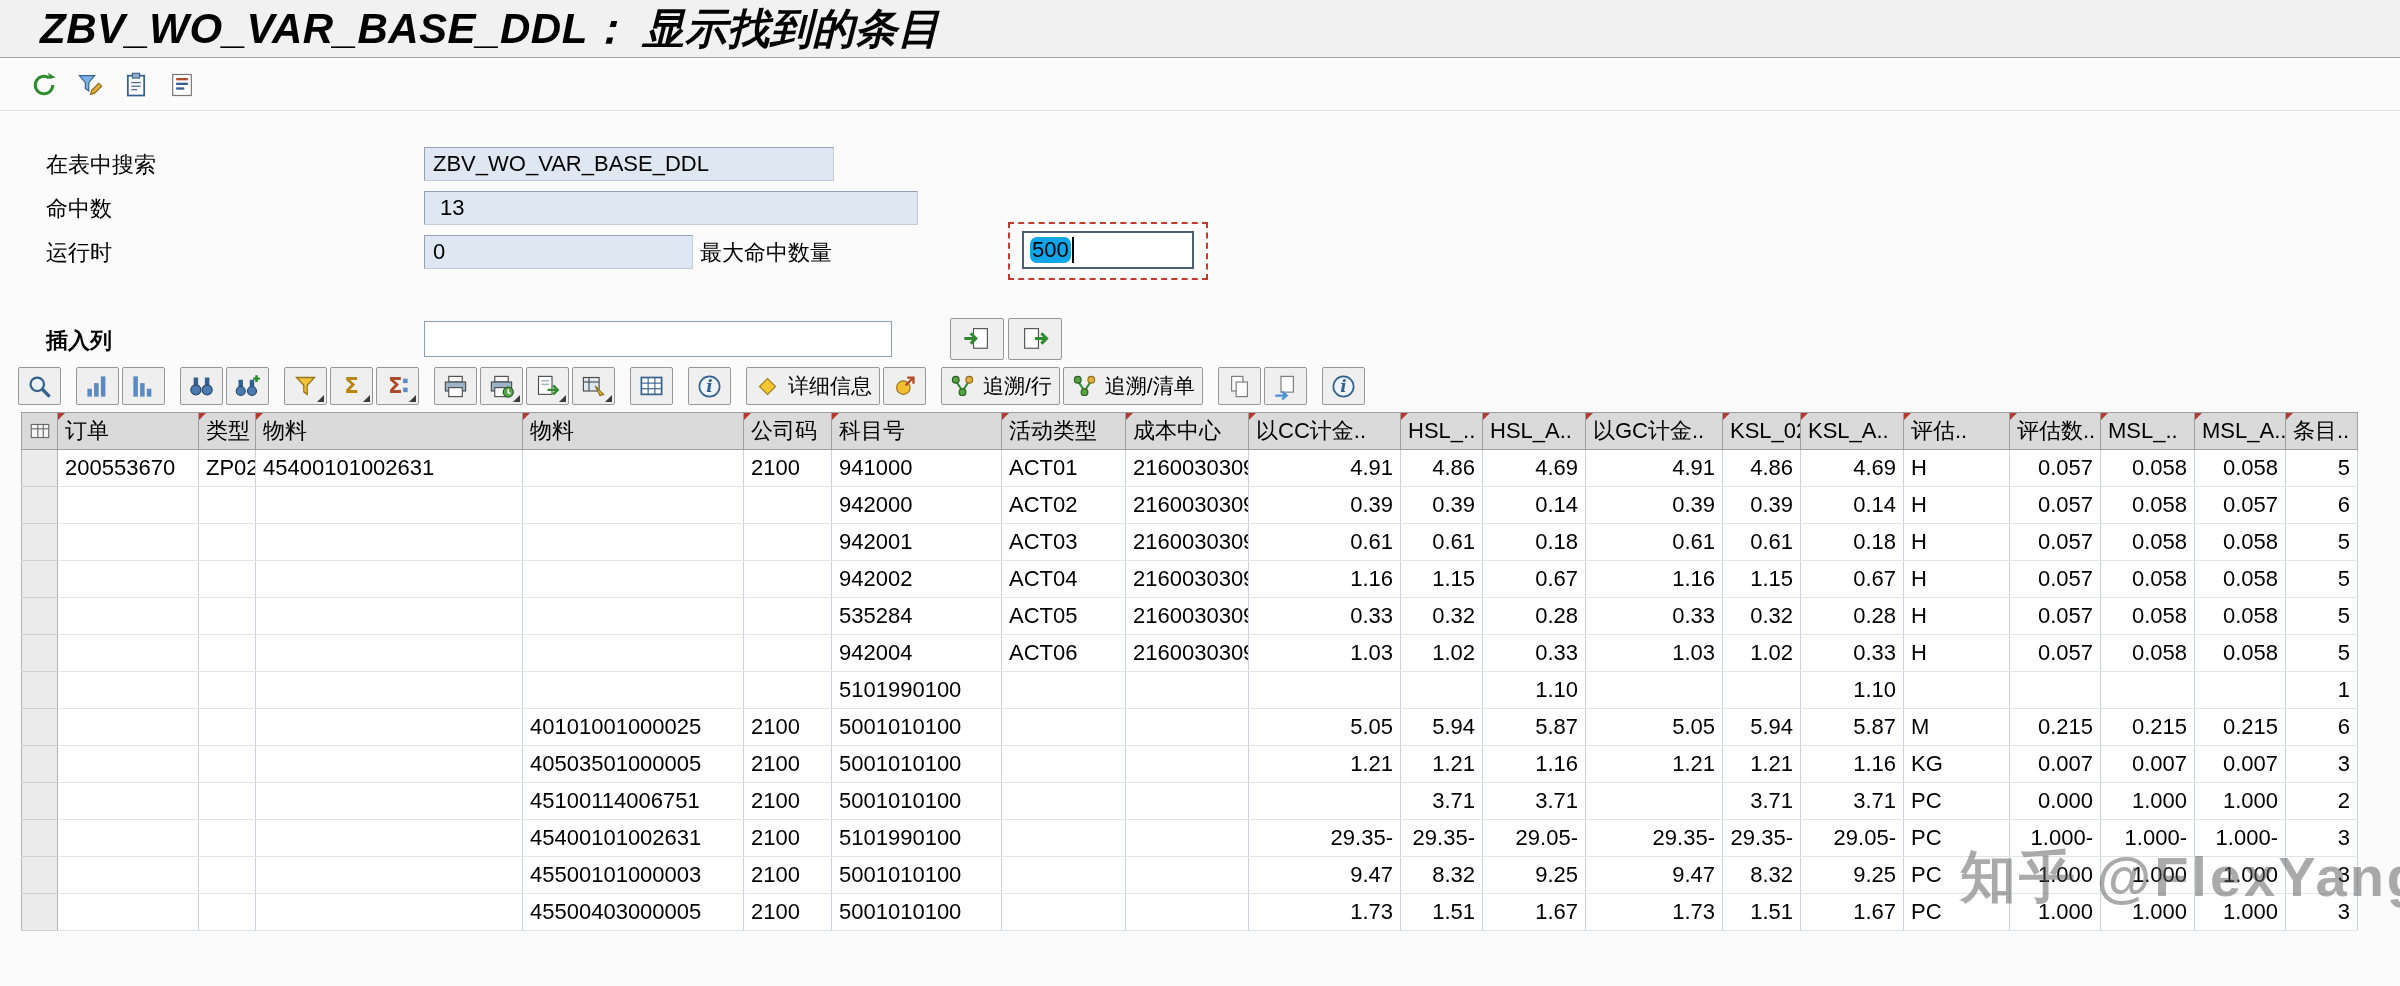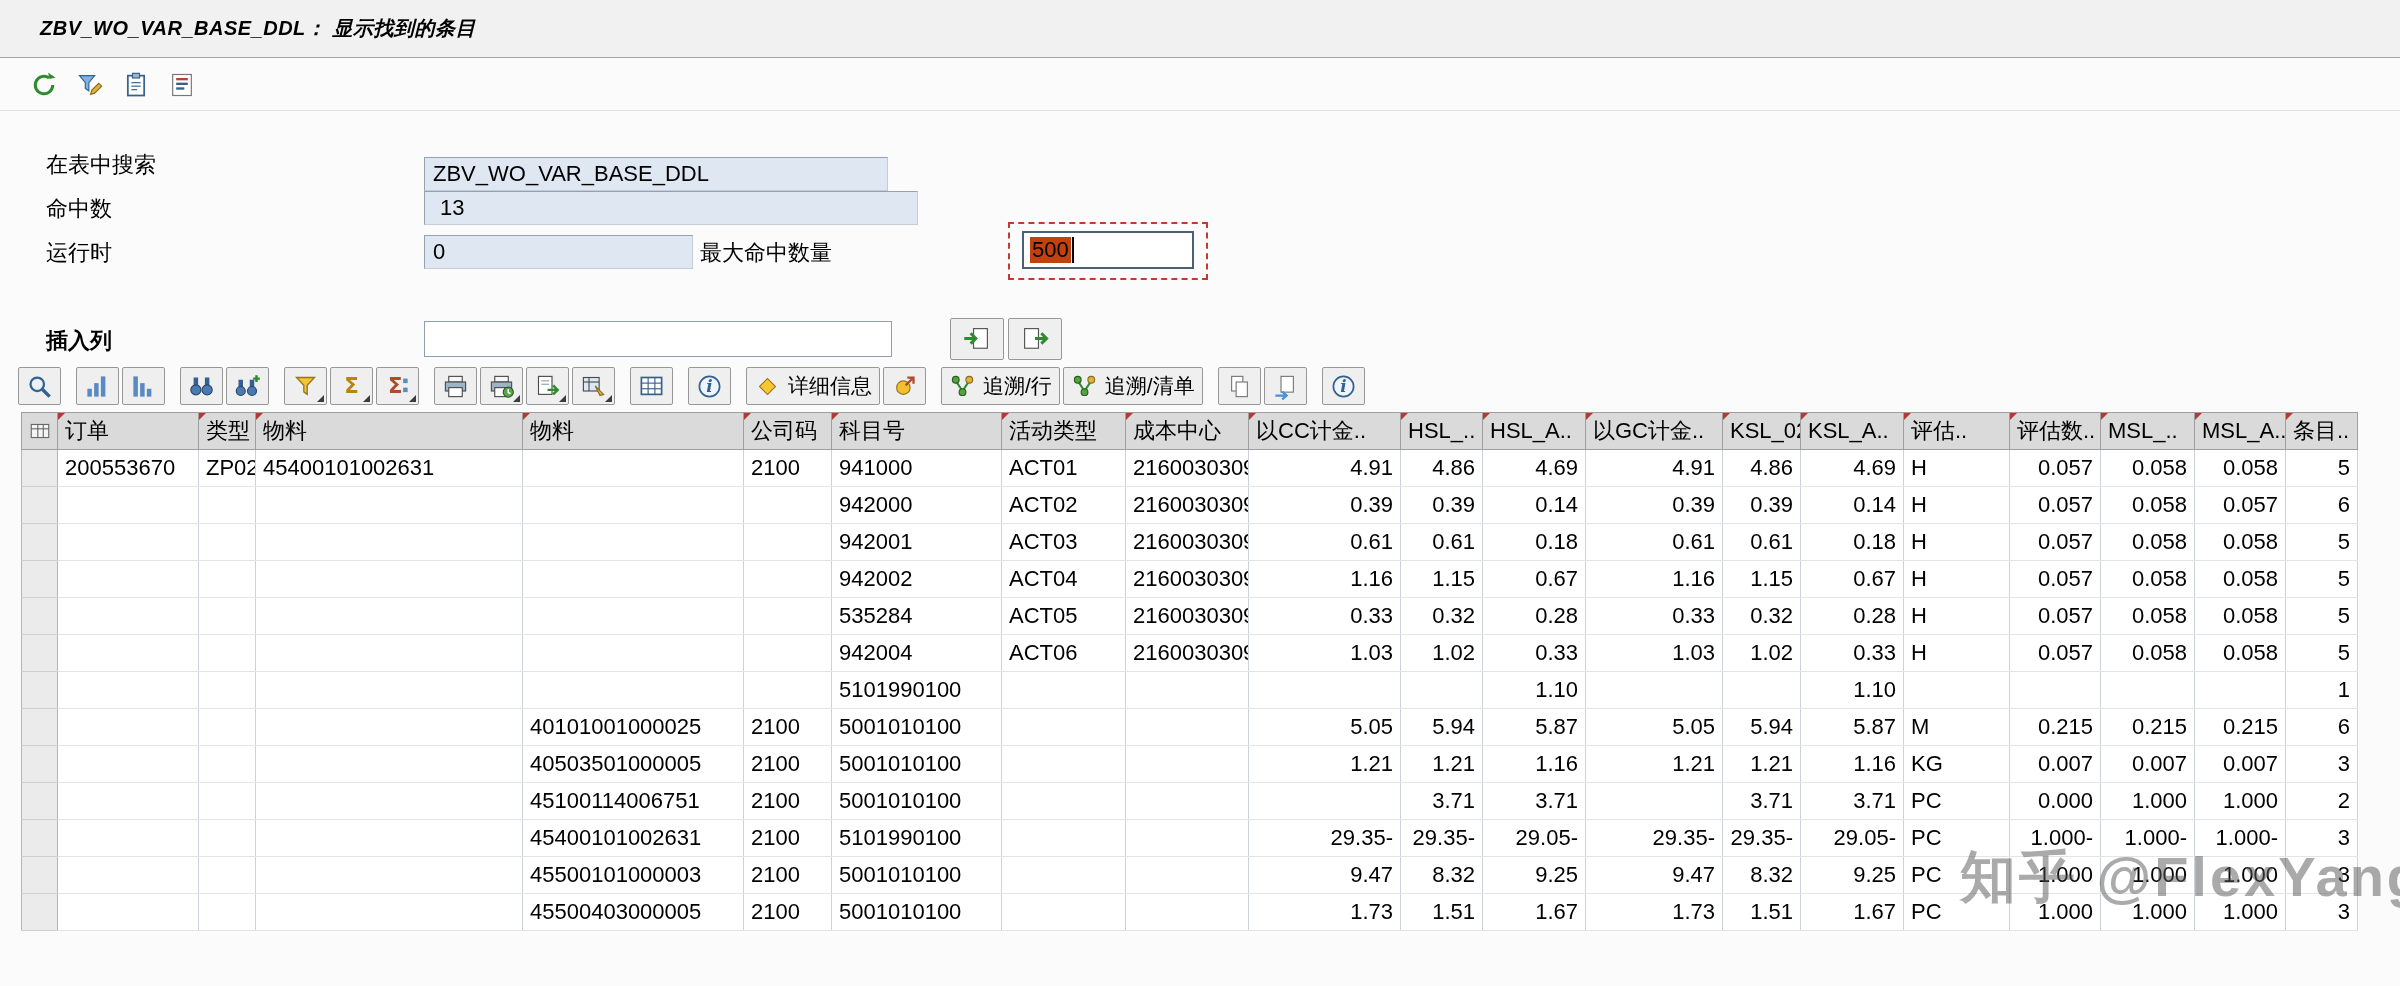--- a/index.html
+++ b/index.html
@@ -2,39 +2,39 @@
 <html><head>
 <meta charset="utf-8">
 <style>
   html,body{margin:0;padding:0;background:#ffffff;}
   #screen{position:relative;width:2400px;height:986px;background:#fbfbfb;
     font-family:"Liberation Sans",sans-serif;font-size:22px;color:#000;overflow:hidden;}
 
   
   .titlebar{position:absolute;left:0;top:0;width:100%;height:58px;background:#f1f1f1;
     border-bottom:1px solid #a6a6a6;display:flex;align-items:center;padding-left:40px;box-sizing:border-box;}
-  .titlebar .t{font-size:20px;font-weight:bold;font-style:italic;letter-spacing:.5px;}
+  .titlebar .t{font-size:42px;font-weight:bold;font-style:italic;letter-spacing:.5px;}
 
   
   .toptoolbar{position:absolute;left:0;top:59px;width:100%;height:52px;border-bottom:1px solid #e2e2e2;
     display:flex;align-items:center;gap:10px;padding-left:26px;box-sizing:border-box;}
   .tbflat{width:36px;height:36px;border:none;background:transparent;padding:2px;cursor:pointer;
     display:flex;align-items:center;justify-content:center;}
   .tbflat svg{width:28px;height:28px;display:block;}
 
   
   .lbl{position:absolute;height:34px;line-height:34px;white-space:nowrap;}
   .sapinput{position:absolute;height:34px;box-sizing:border-box;background:#dfe7f2;
     border:1px solid #93a1b1;border-bottom-color:#c3cdd8;border-right-color:#c3cdd8;
     font-family:inherit;font-size:22px;color:#000;padding:0 8px;line-height:32px;white-space:nowrap;overflow:hidden;}
   .whiteinput{background:#ffffff;border:1px solid #8f9fb3;}
   .focusring{position:absolute;border:2px dashed #c23b2e;pointer-events:none;}
   .focusinput{position:absolute;box-sizing:border-box;background:#fff;border:2px solid #4a6076;
     display:flex;align-items:center;padding:0 6px;font-size:22px;}
-  .seltext{background:#c2410c;padding:0 2px;}
+  .seltext{background:#0ea5e9;padding:0 2px;border-radius:7px;}
   .caret{display:inline-block;width:2px;height:26px;background:#000;margin-left:1px;}
 
   
   .tabletoolbar{position:absolute;left:18px;top:366px;height:40px;display:flex;align-items:center;gap:3px;}
   .tbbtn{position:relative;height:38px;min-width:38px;box-sizing:border-box;background:#efefef;
     border:1px solid #979797;border-radius:2px;display:flex;align-items:center;justify-content:center;
     gap:7px;padding:0 7px;cursor:pointer;font-family:inherit;font-size:21px;color:#000;}
   .tbbtn .icw{display:flex;align-items:center;}
   .tbbtn svg{width:27px;height:27px;display:block;}
   .tbbtn.menu::after{content:"";position:absolute;right:2px;bottom:2px;
@@ -108,21 +108,21 @@
             <rect x="4" y="3" width="16" height="18" fill="#fff" stroke="#777"></rect>
             <line x1="7" y1="7" x2="17" y2="7" stroke="#b04a2a" stroke-width="2"></line>
             <line x1="7" y1="11" x2="17" y2="11" stroke="#35618e" stroke-width="2"></line>
             <line x1="7" y1="15" x2="14" y2="15" stroke="#35618e" stroke-width="2"></line>
           </svg>
         </span>
       </button>
     </div>
 
   <div class="lbl" style="left:46px;top:148px;">在表中搜索</div>
-  <div class="sapinput" style="left:424px;top:157px;width:464px;">ZBV_WO_VAR_BASE_DDL</div>
+  <div class="sapinput" style="left:424px;top:147px;width:410px;">ZBV_WO_VAR_BASE_DDL</div>
 
   <div class="lbl" style="left:46px;top:192px;">命中数</div>
   <div class="sapinput" style="left:424px;top:191px;width:494px;padding-left:15px;">13</div>
 
   <div class="lbl" style="left:46px;top:236px;">运行时</div>
   <div class="sapinput" style="left:424px;top:235px;width:269px;">0</div>
   <div class="lbl" style="left:700px;top:236px;">最大命中数量</div>
 
   <div class="focusring" style="left:1008px;top:222px;width:196px;height:54px;"></div>
   <div class="focusinput" style="left:1022px;top:231px;width:172px;height:38px;">

